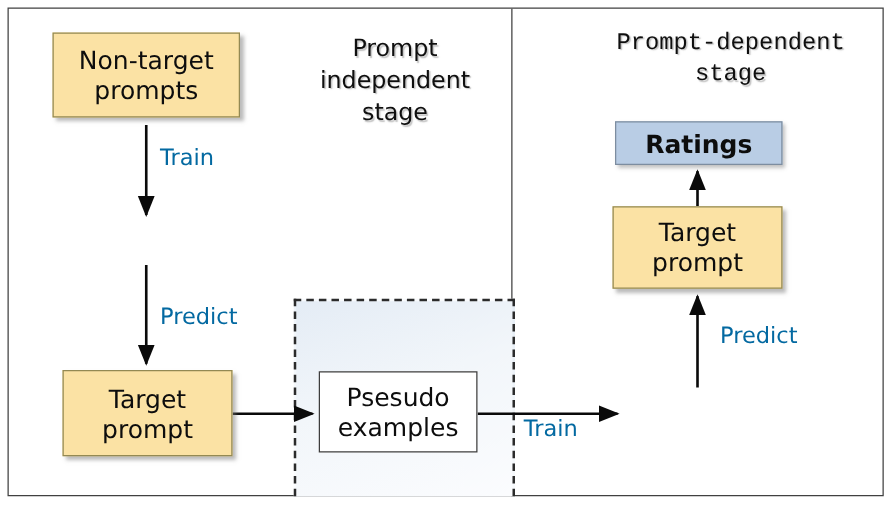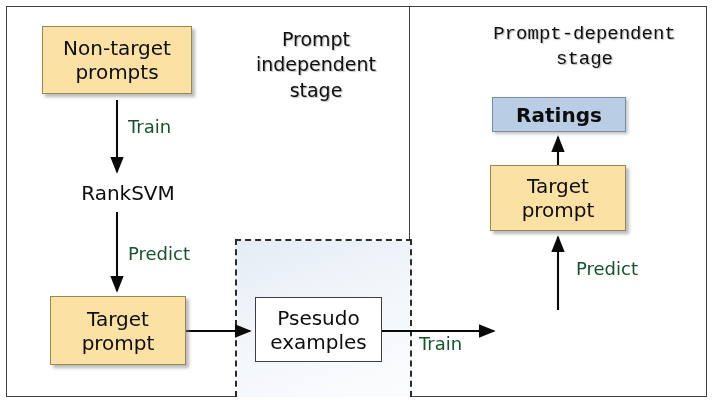--- a/index.html
+++ b/index.html
@@ -92,21 +92,21 @@
     white-space: nowrap;
     text-align: center;
   }
   #node-ranksvm { left: 58px;  top: 181px; width: 140px; }
   #node-hybrid  { left: 497px; top: 313px; width: 172px; }
 
   
   .edge-label {
     position: absolute;
     font-size: 18px;
-    color: #14532d;
+    color: #0369a1;
     white-space: nowrap;
   }
   #label-train-1   { left: 128px; top: 116px; }
   #label-predict-1 { left: 128px; top: 243px; }
   #label-train-2   { left: 419px; top: 333px; }
   #label-predict-2 { left: 576px; top: 258px; }
 
   
   #dashed-region {
     position: absolute;
@@ -161,21 +161,20 @@
     <line x1="382" y1="331" x2="494" y2="331" stroke="#0a0a0a" stroke-width="2.1" marker-end="url(#ah)"></line>
 
     <line x1="558" y1="310" x2="558" y2="237" stroke="#0a0a0a" stroke-width="2.1" marker-end="url(#ah)"></line>
 
     <line x1="558" y1="165" x2="558" y2="137" stroke="#0a0a0a" stroke-width="2.1" marker-end="url(#ah)"></line>
   </svg>
 
   <div class="box yellow" id="box-nontarget">Non-target
 prompts</div>
 
-  <div class="text-node" id="node-ranksvm">RankSVM</div>
 
   <div class="box yellow" id="box-target-left">Target
 prompt</div>
 
   <div class="box plain" id="box-pseudo">Psesudo
 examples</div>
 
 
   <div class="box yellow" id="box-target-right">Target
 prompt</div>

